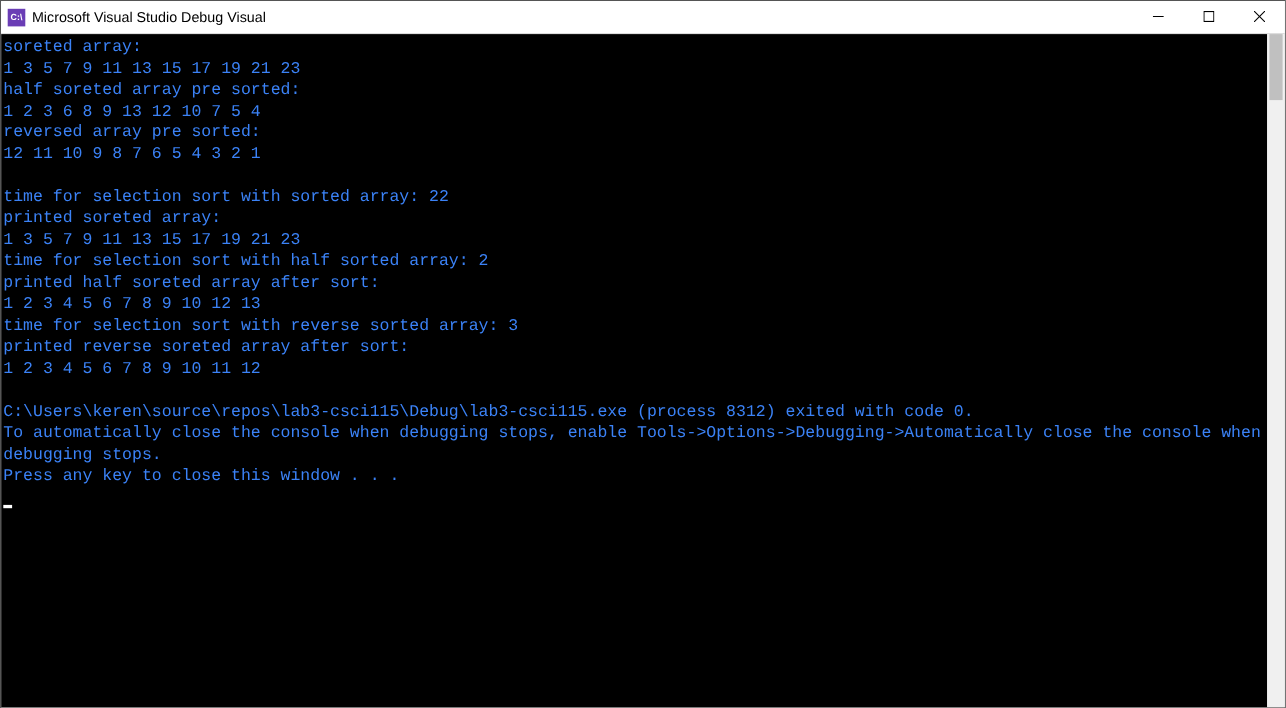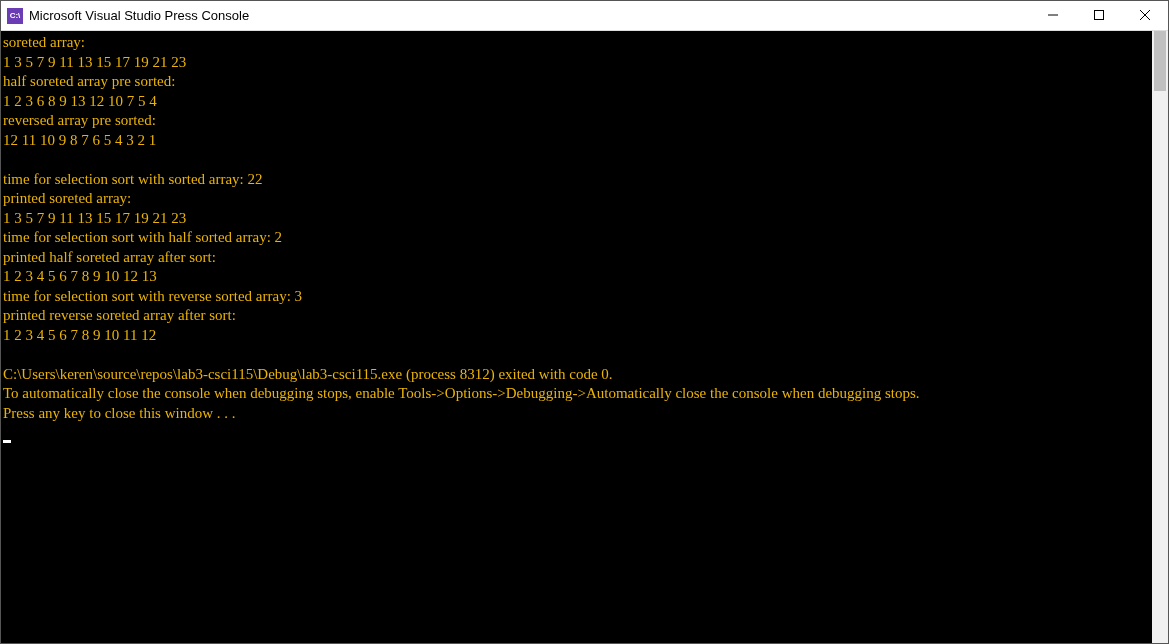--- a/index.html
+++ b/index.html
@@ -68,22 +68,22 @@
     }
     .console-area {
       flex: 1;
       display: flex;
       flex-direction: row;
       overflow: hidden;
     }
     .console {
       flex: 1;
       background: #000000;
-      color: #eab308;
-      font-family: Liberation Serif, serif;
+      color: #3b82f6;
+      font-family: Liberation Mono, monospace;
       font-size: 15px;
       line-height: 1.3;
       padding: 2px 0 2px 2px;
       white-space: pre-wrap;
       overflow: hidden;
     }
     .console .line {
       display: block;
     }
     .cursor {
@@ -107,21 +107,21 @@
       height: 60px;
       background: #c0c0c0;
     }
   </style>
 </head>
 <body>
 
 <div class="window">
   <div class="titlebar">
     <div class="titlebar-icon">C:\</div>
-    <div class="titlebar-title">Microsoft Visual Studio Press Console</div>
+    <div class="titlebar-title">Microsoft Visual Studio Debug Visual</div>
     <div class="titlebar-controls">
       <button class="titlebar-btn">
         <span>
           <svg viewBox="0 0 10 10">
               <line x1="0" y1="5" x2="10" y2="5" stroke="currentColor" stroke-width="1"></line>
             </svg>
         </span>
       </button>
       <button class="titlebar-btn">
         <span>

